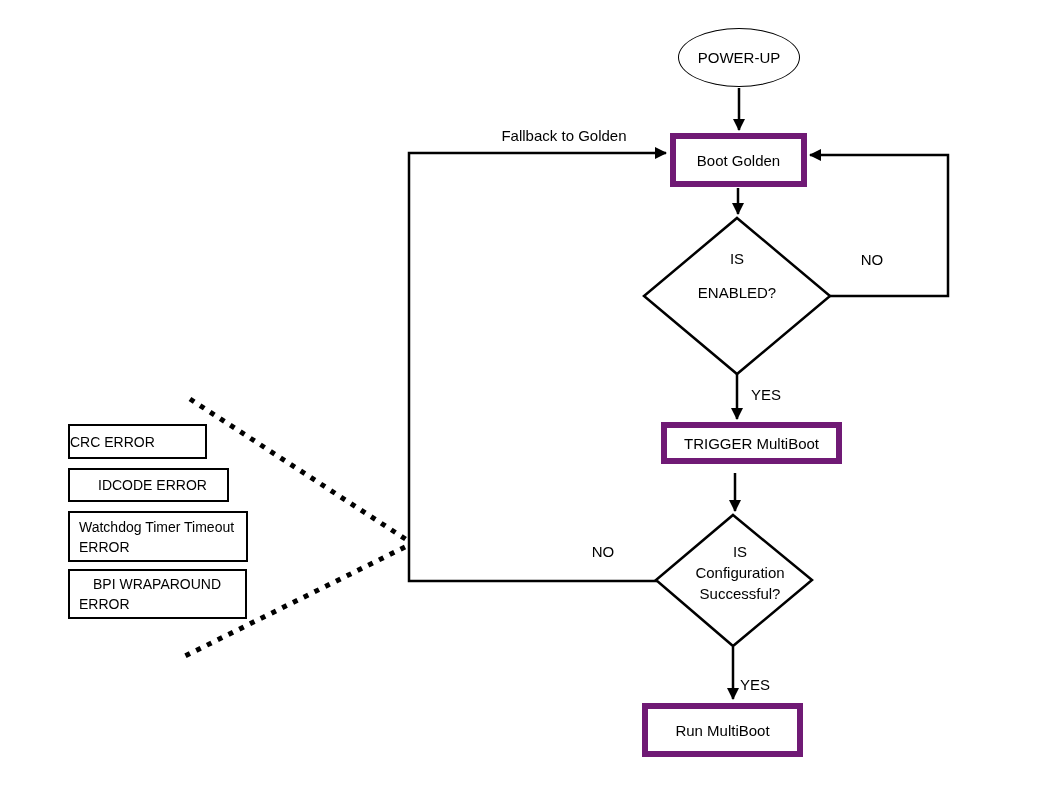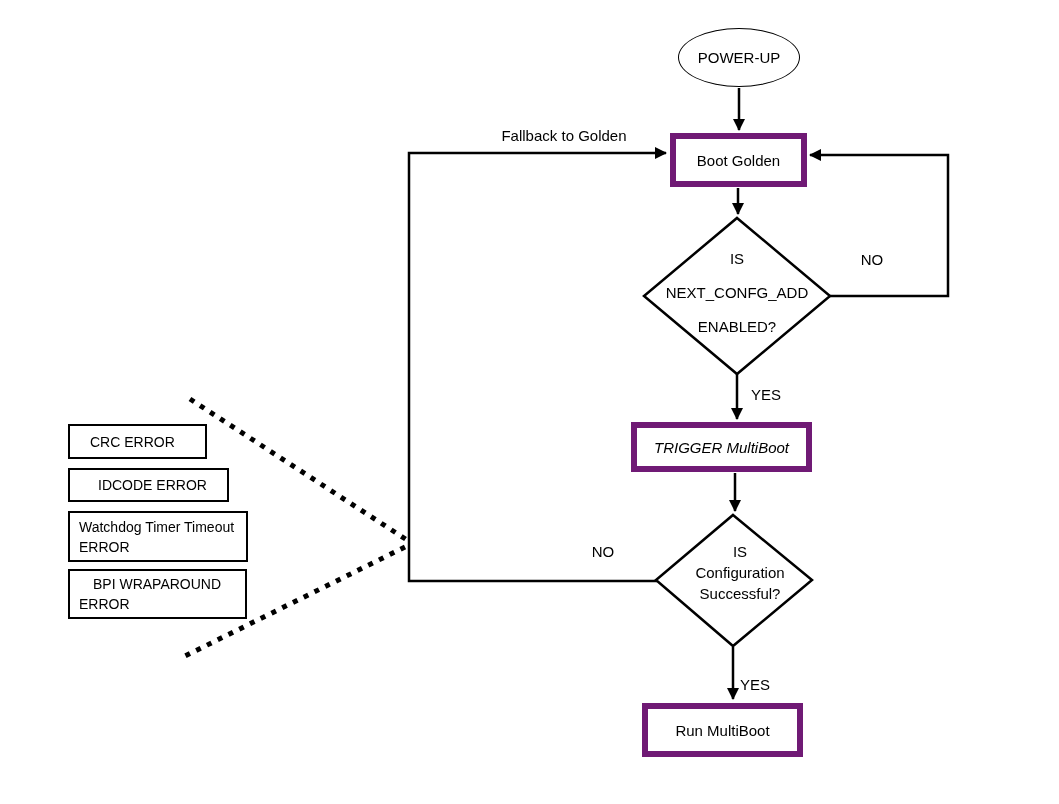--- a/index.html
+++ b/index.html
@@ -40,21 +40,21 @@
     position: absolute;
     border: 6px solid #701a75;
     box-sizing: border-box;
     display: flex;
     align-items: center;
     justify-content: center;
     font-size: 15px;
     background: #ffffff;
   }
   .pbox.boot    { left: 670px; top: 133px; width: 137px; height: 54px; }
-  .pbox.trigger { left: 631px; top: 422px; width: 181px; height: 50px; font-style: italic; }
+  .pbox.trigger { left: 661px; top: 422px; width: 181px; height: 42px; }
   .pbox.run     { left: 642px; top: 703px; width: 161px; height: 54px; }
   
   .dtext {
     position: absolute;
     text-align: center;
     font-size: 15px;
   }
   .dtext.d1 { left: 637px; top: 242px; width: 200px; line-height: 34px; }
   .dtext.d2 { left: 640px; top: 541px; width: 200px; line-height: 21px; }
   
@@ -75,21 +75,21 @@
     border: 2px solid #000000;
     box-sizing: border-box;
     font-size: 14px;
     background: #ffffff;
     display: flex;
     flex-direction: column;
     justify-content: center;
   }
   .errbox .eline { line-height: 20px; }
   .errbox.crc      { left: 68px; top: 424px; width: 139px; height: 35px; }
-  .errbox.crc .eline      { padding-left: 20px; }
+  .errbox.crc .eline      { }
   .errbox.idcode   { left: 68px; top: 468px; width: 161px; height: 34px; }
   .errbox.idcode .eline   { padding-left: 28px; }
   .errbox.watchdog { left: 68px; top: 511px; width: 180px; height: 51px; }
   .errbox.watchdog .eline1 { padding-left: 9px; }
   .errbox.watchdog .eline2 { padding-left: 9px; }
   .errbox.bpi      { left: 68px; top: 569px; width: 179px; height: 50px; }
   .errbox.bpi .eline1 { padding-left: 23px; }
   .errbox.bpi .eline2 { padding-left: 9px; }
 </style>
 </head>
@@ -130,21 +130,20 @@
   </div>
   <div class="pbox trigger">
     <span>TRIGGER MultiBoot</span>
   </div>
   <div class="pbox run">
     <span>Run MultiBoot</span>
   </div>
 
   <div class="dtext d1">
     <div>IS</div>
-    <div>NEXT_CONFG_ADD</div>
     <div>ENABLED?</div>
   </div>
   <div class="dtext d2">
     <div>IS</div>
     <div>Configuration</div>
     <div>Successful?</div>
   </div>
 
   <div class="lbl fallback">Fallback to Golden</div>
   <div class="lbl no1">NO</div>

